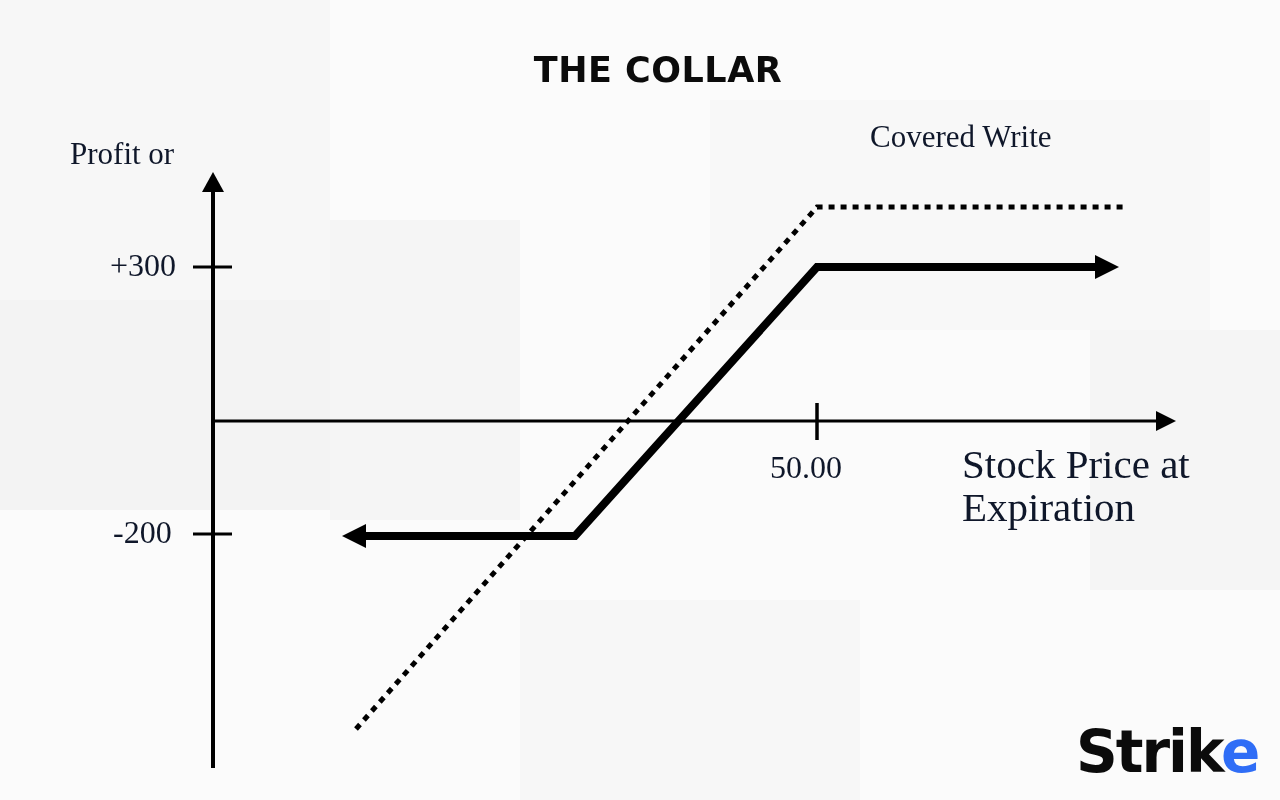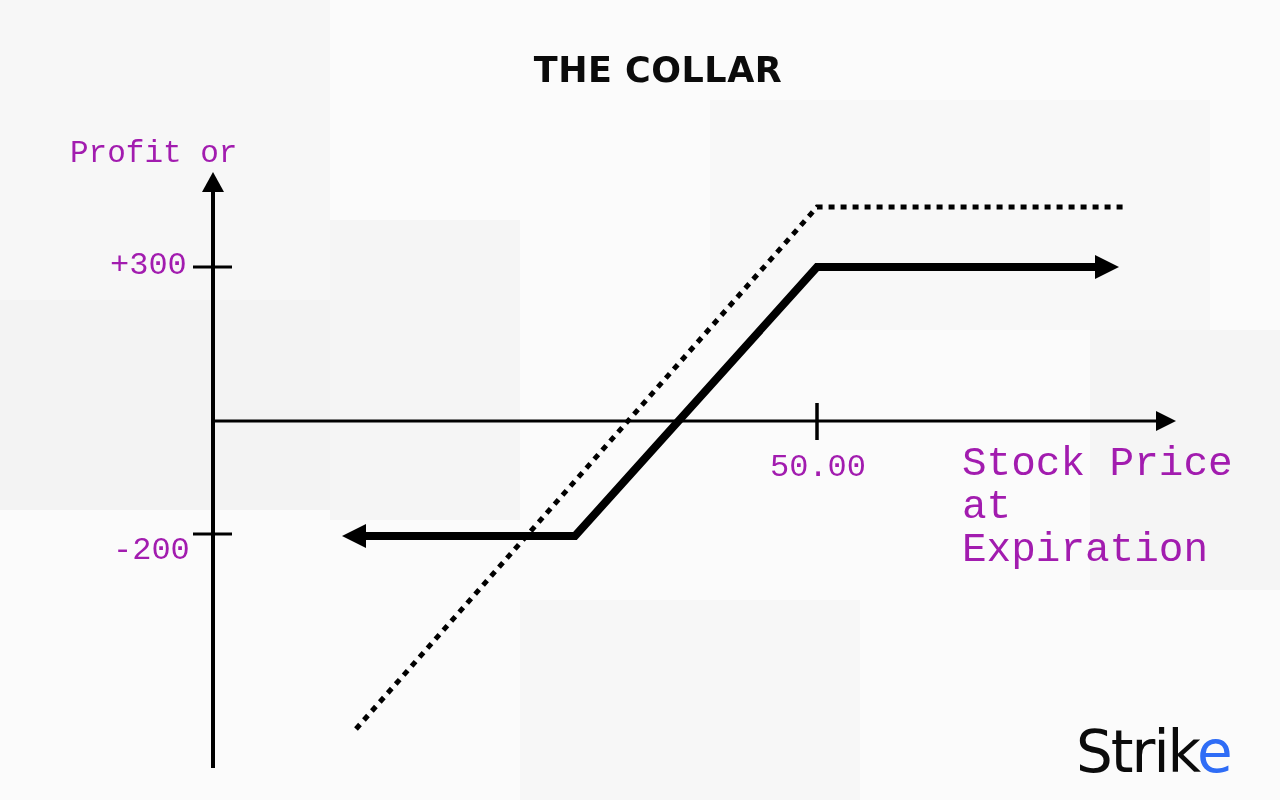--- a/index.html
+++ b/index.html
@@ -7,32 +7,32 @@
       width: 1280px; height: 800px; overflow: hidden; position: relative;
       background: #fbfbfb;
       font-family: "DejaVu Sans", sans-serif;
     }
     .bg-tile { position: absolute; }
     .title {
       position: absolute; left: 0; top: 50px; width: 1316px; text-align: center;
       font-family: "DejaVu Sans", sans-serif; font-weight: bold; font-size: 35px; color: #0b0b0b;
       letter-spacing: 0.5px;
     }
-    .lbl { position: absolute; color: #a21caf; font-family: Liberation Mono, monospace; }
+    .lbl { position: absolute; color: #0f172a; font-family: Liberation Serif, serif; }
     .ylabel { left: 70px; top: 132px; font-size: 31px; line-height: 43px; }
     .xlabel { left: 962px; top: 443px; font-size: 41px; line-height: 43px; }
     .legend-label { left: 870px; top: 115px; font-size: 31px; line-height: 43px; }
     .tick-label { font-size: 32px; }
     .tick-300 { left: 110px; top: 247px; }
-    .tick-m200 { left: 113px; top: 514px; margin-top: 18px; }
+    .tick-m200 { left: 113px; top: 514px; }
     .tick-50 { left: 770px; top: 449px; }
     svg.plot { position: absolute; left: 0; top: 0; }
     .logo {
       position: absolute; left: 1076px; top: 718px;
-      font-family: "DejaVu Sans", sans-serif; font-weight: normal; font-size: 58px; color: #0b0b0b;
+      font-family: "DejaVu Sans", sans-serif; font-weight: bold; font-size: 58px; color: #0b0b0b;
       letter-spacing: -2px;
     }
     .logo .accent { color: #2f6df6; }
   </style>
 </head>
 <body>
 
 <div class="bg-tile" style="left:0;top:0;width:330px;height:300px;background:#f7f7f7;"></div>
 <div class="bg-tile" style="left:0;top:300px;width:330px;height:210px;background:#f3f3f3;"></div>
 <div class="bg-tile" style="left:330px;top:220px;width:190px;height:300px;background:#f5f5f5;"></div>
@@ -40,20 +40,21 @@
 <div class="bg-tile" style="left:1090px;top:330px;width:190px;height:260px;background:#f5f5f5;"></div>
 <div class="bg-tile" style="left:520px;top:600px;width:340px;height:200px;background:#f7f7f7;"></div>
 
 <div class="title">THE COLLAR</div>
 
 <div class="lbl ylabel">
   <div>Profit or</div>
 </div>
 
 <div class="lbl legend-label">
+  <div>Covered Write</div>
 </div>
 
 <div class="lbl xlabel">
   <div>Stock Price at</div>
   <div>Expiration</div>
 </div>
 
 <div class="lbl tick-label tick-300">+300</div>
 <div class="lbl tick-label tick-m200">-200</div>
 <div class="lbl tick-label tick-50">50.00</div>

